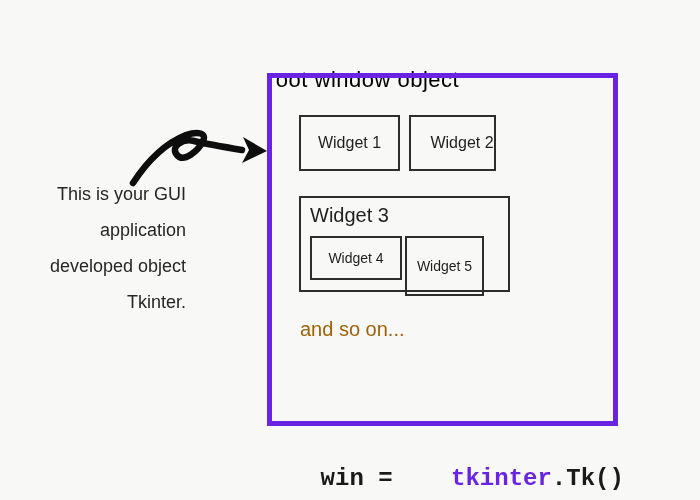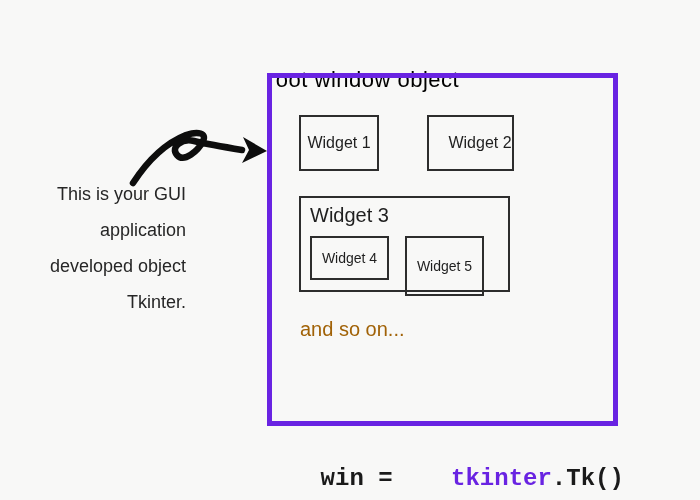--- a/index.html
+++ b/index.html
@@ -39,36 +39,36 @@
     border: 2px solid #2d2d2d;
     display: flex;
     align-items: center;
     justify-content: center;
     font-size: 16px;
     color: #1f1f1f;
     background: transparent;
     box-sizing: border-box;
   }
   
-  .w1 { left: 27px; top: 37px;  width: 80px;  height: 56px; }
-  .w2 { left: 155px; top: 37px; width: 87px;  height: 56px; padding-left: 19px; }
+  .w1 { left: 27px; top: 37px;  width: 101px;  height: 56px; }
+  .w2 { left: 137px; top: 37px; width: 87px;  height: 56px; padding-left: 19px; }
   .w3 {
     position: absolute;
     left: 27px; top: 118px; width: 211px; height: 96px;
     border: 2px solid #2d2d2d;
     box-sizing: border-box;
   }
   .w3-label {
     position: absolute;
     left: 9px; top: 6px;
     font-size: 20px;
     color: #1f1f1f;
     white-space: nowrap;
   }
-  .w4 { left: 9px;  top: 38px; width: 79px; height: 44px; font-size: 14px; }
+  .w4 { left: 9px;  top: 38px; width: 92px; height: 44px; font-size: 14px; }
   .w5 { left: 104px; top: 38px; width: 79px; height: 60px; font-size: 14px; }
   .more-text {
     position: absolute;
     left: 28px; top: 240px;
     font-size: 20px;
     color: #a16207;
     white-space: nowrap;
   }
   .annotation {
     position: absolute;

